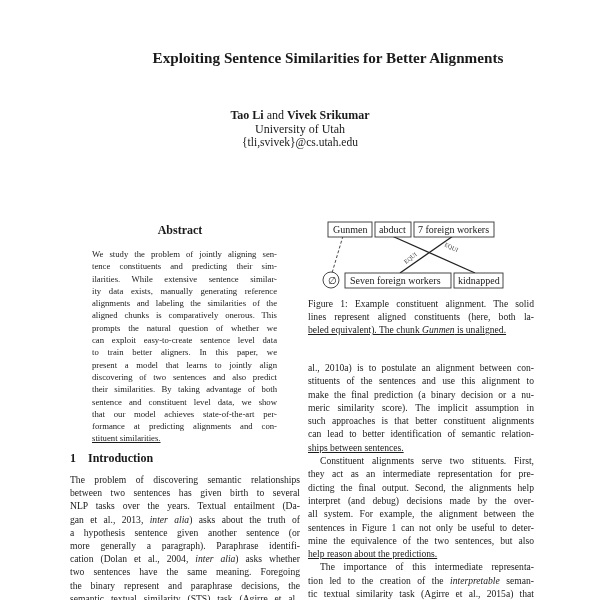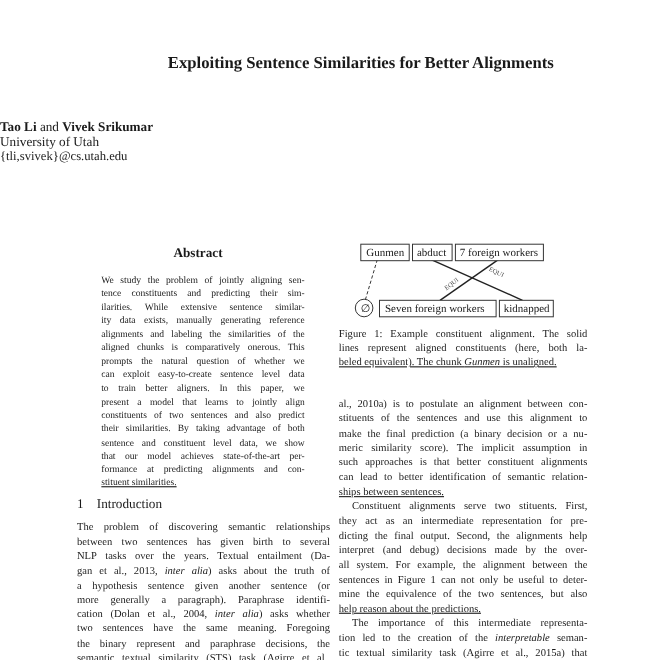--- a/index.html
+++ b/index.html
@@ -1,29 +1,29 @@
 <!DOCTYPE html>
 <html><head>
 <meta charset="utf-8">
 <style>
   html, body { margin: 0; padding: 0; }
   body { width: 600px; height: 600px; background: #ffffff; overflow: hidden; position: relative;
          font-family: "Liberation Serif", serif; color: #1a1a1a; }
   .title { position: absolute; top: 49px; left: 0; width: 600px; text-align: center;
            font-size: 15.2px; font-weight: bold; padding-left: 28px; }
-  .authors { position: absolute; top: 109px; left: 0; width: 600px; text-align: left; font-size: 12px; line-height: 13.5px; }
+  .authors { position: absolute; top: 109px; left: 0; width: 600px; text-align: center; font-size: 12px; line-height: 13.5px; }
   .authors .names b { font-weight: bold; }
   .authors .email { font-family: Liberation Serif, serif; font-size: 11.5px; }
   .col { position: absolute; font-size: 9.5px; line-height: 13.4px; text-align: justify; }
   .line { display: block; white-space: nowrap; text-align: justify; text-align-last: justify; height: 13.4px; overflow: hidden; }
   .line.last { text-align-last: left; text-decoration: underline; }
   .abstract-head { position: absolute; top: 223px; left: 60px; width: 240px; text-align: center; font-weight: bold; font-size: 12px; }
   .abstract { top: 248px; left: 92px; width: 185px; font-size: 8.7px; line-height: 12.3px; }
   .abstract .line { height: 12.3px; }
-  .intro-head { position: absolute; top: 451px; left: 70px; font-size: 12px; font-weight: normal; }
+  .intro-head { position: absolute; top: 451px; left: 70px; font-size: 12px; font-weight: bold; }
   .intro-head .num { display: inline-block; width: 18px; }
   .left { top: 473px; left: 70px; width: 230px; font-size: 9.6px; line-height: 13.2px; }
   .left .line { height: 13.2px; }
   .right { top: 361px; left: 308px; width: 226px; font-size: 9.6px; line-height: 13.3px; }
   .right .line { height: 13.3px; }
   .caption { top: 297px; left: 308px; width: 226px; font-size: 9.6px; line-height: 13.2px; }
   .caption .line { height: 13.2px; }
   svg.fig { position: absolute; top: 218px; left: 320px; }
   .fig text { font-family: "Liberation Serif", serif; font-size: 10px; fill: #1a1a1a; }
   .fig .lab { font-size: 6px; fill: #444; }
@@ -48,21 +48,21 @@
     <span class="line">We study the problem of jointly aligning sen-</span>
     <span class="line">tence constituents and predicting their sim-</span>
     <span class="line">ilarities.  While extensive sentence similar-</span>
     <span class="line">ity data exists, manually generating reference</span>
     <span class="line">alignments and labeling the similarities of the</span>
     <span class="line">aligned chunks is comparatively onerous. This</span>
     <span class="line">prompts the natural question of whether we</span>
     <span class="line">can exploit easy-to-create sentence level data</span>
     <span class="line">to train better aligners.  In this paper, we</span>
     <span class="line">present a model that learns to jointly align</span>
-    <span class="line">constituents of two sentences and also predict</span>
+    <span class="line">discovering of two sentences and also predict</span>
     <span class="line">their similarities. By taking advantage of both</span>
     <span class="line">sentence and constituent level data, we show</span>
     <span class="line">that our model achieves state-of-the-art per-</span>
     <span class="line">formance at predicting alignments and con-</span>
     <span class="line last">stituent similarities.</span>
   </div>
 
 <div class="intro-head">
   <span class="num">1</span><span>Introduction</span>
 </div>

